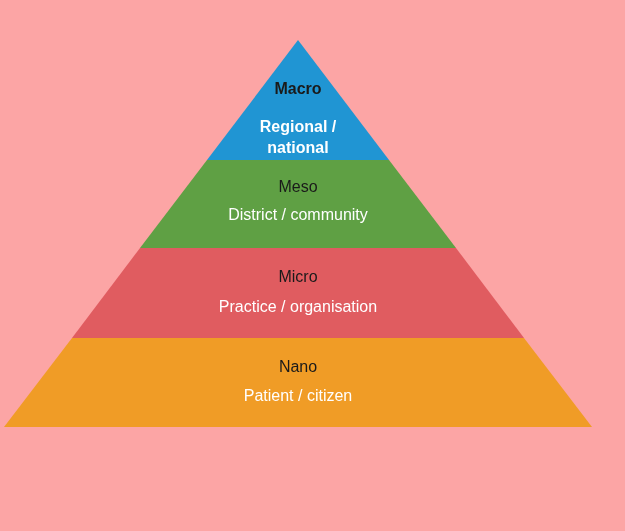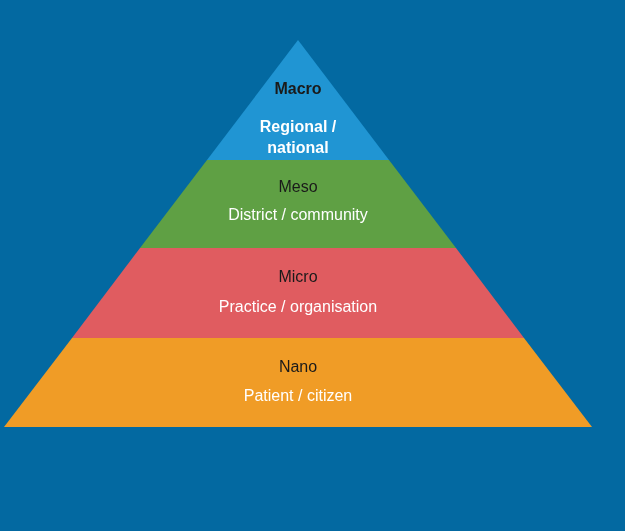--- a/index.html
+++ b/index.html
@@ -4,21 +4,21 @@
 <style>
   html, body {
     margin: 0;
     padding: 0;
     background: #ffffff;
   }
   .canvas {
     position: relative;
     width: 625px;
     height: 531px;
-    background: #0369a1;
+    background: #fca5a5;
     overflow: hidden;
     font-family: "Liberation Sans", sans-serif;
   }
   svg { display: block; }
   .level-title {
     font-family: "Liberation Sans", sans-serif;
     font-size: 16px;
     text-anchor: middle;
   }
   .level-title.bold { font-weight: bold; }

